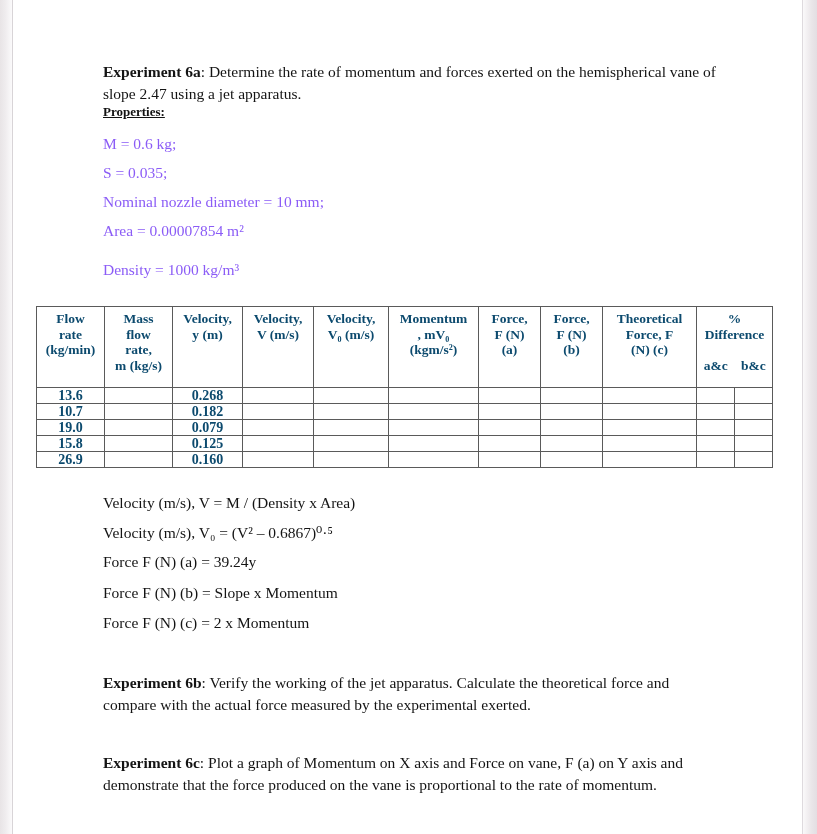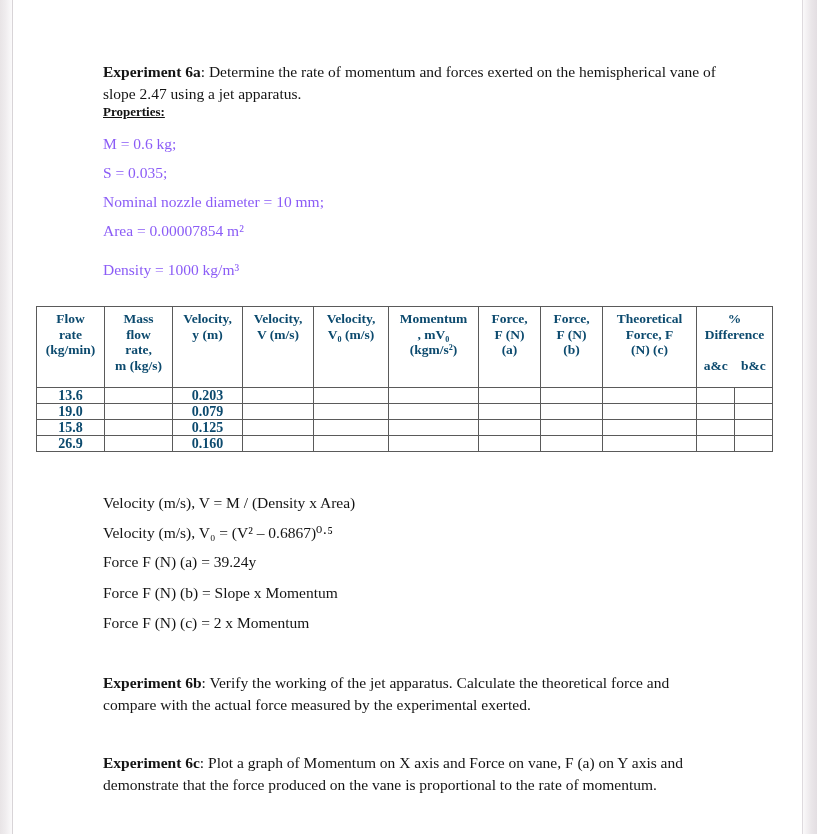--- a/index.html
+++ b/index.html
@@ -227,21 +227,34 @@
                 <span>a&amp;c</span>
                 <span>b&amp;c</span>
               </span>
             </th>
           </tr>
         </thead>
         <tbody>
           <tr>
             <td>13.6</td>
             <td></td>
-            <td>0.203</td>
+            <td>0.268</td>
+            <td></td>
+            <td></td>
+            <td></td>
+            <td></td>
+            <td></td>
+            <td></td>
+            <td></td>
+            <td></td>
+          </tr>
+          <tr>
+            <td>10.7</td>
+            <td></td>
+            <td>0.182</td>
             <td></td>
             <td></td>
             <td></td>
             <td></td>
             <td></td>
             <td></td>
             <td></td>
             <td></td>
           </tr>
           <tr>

